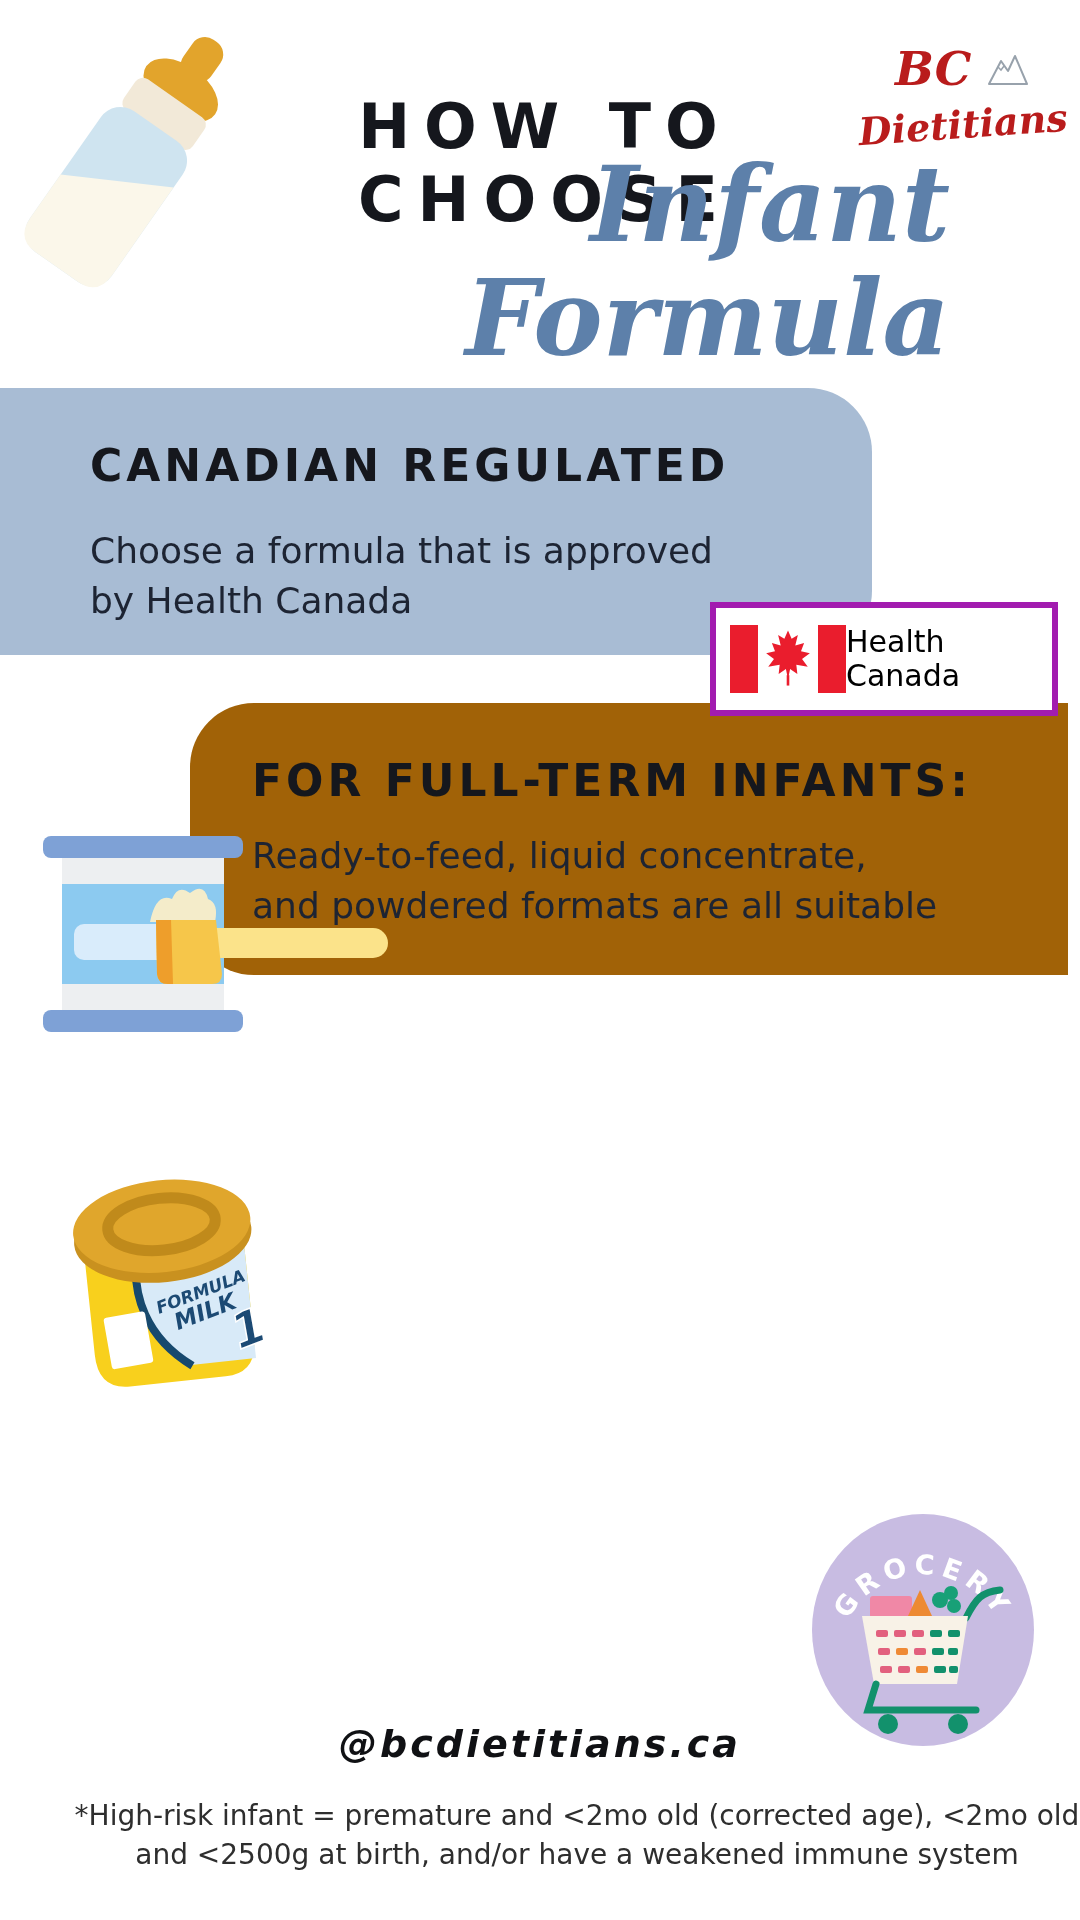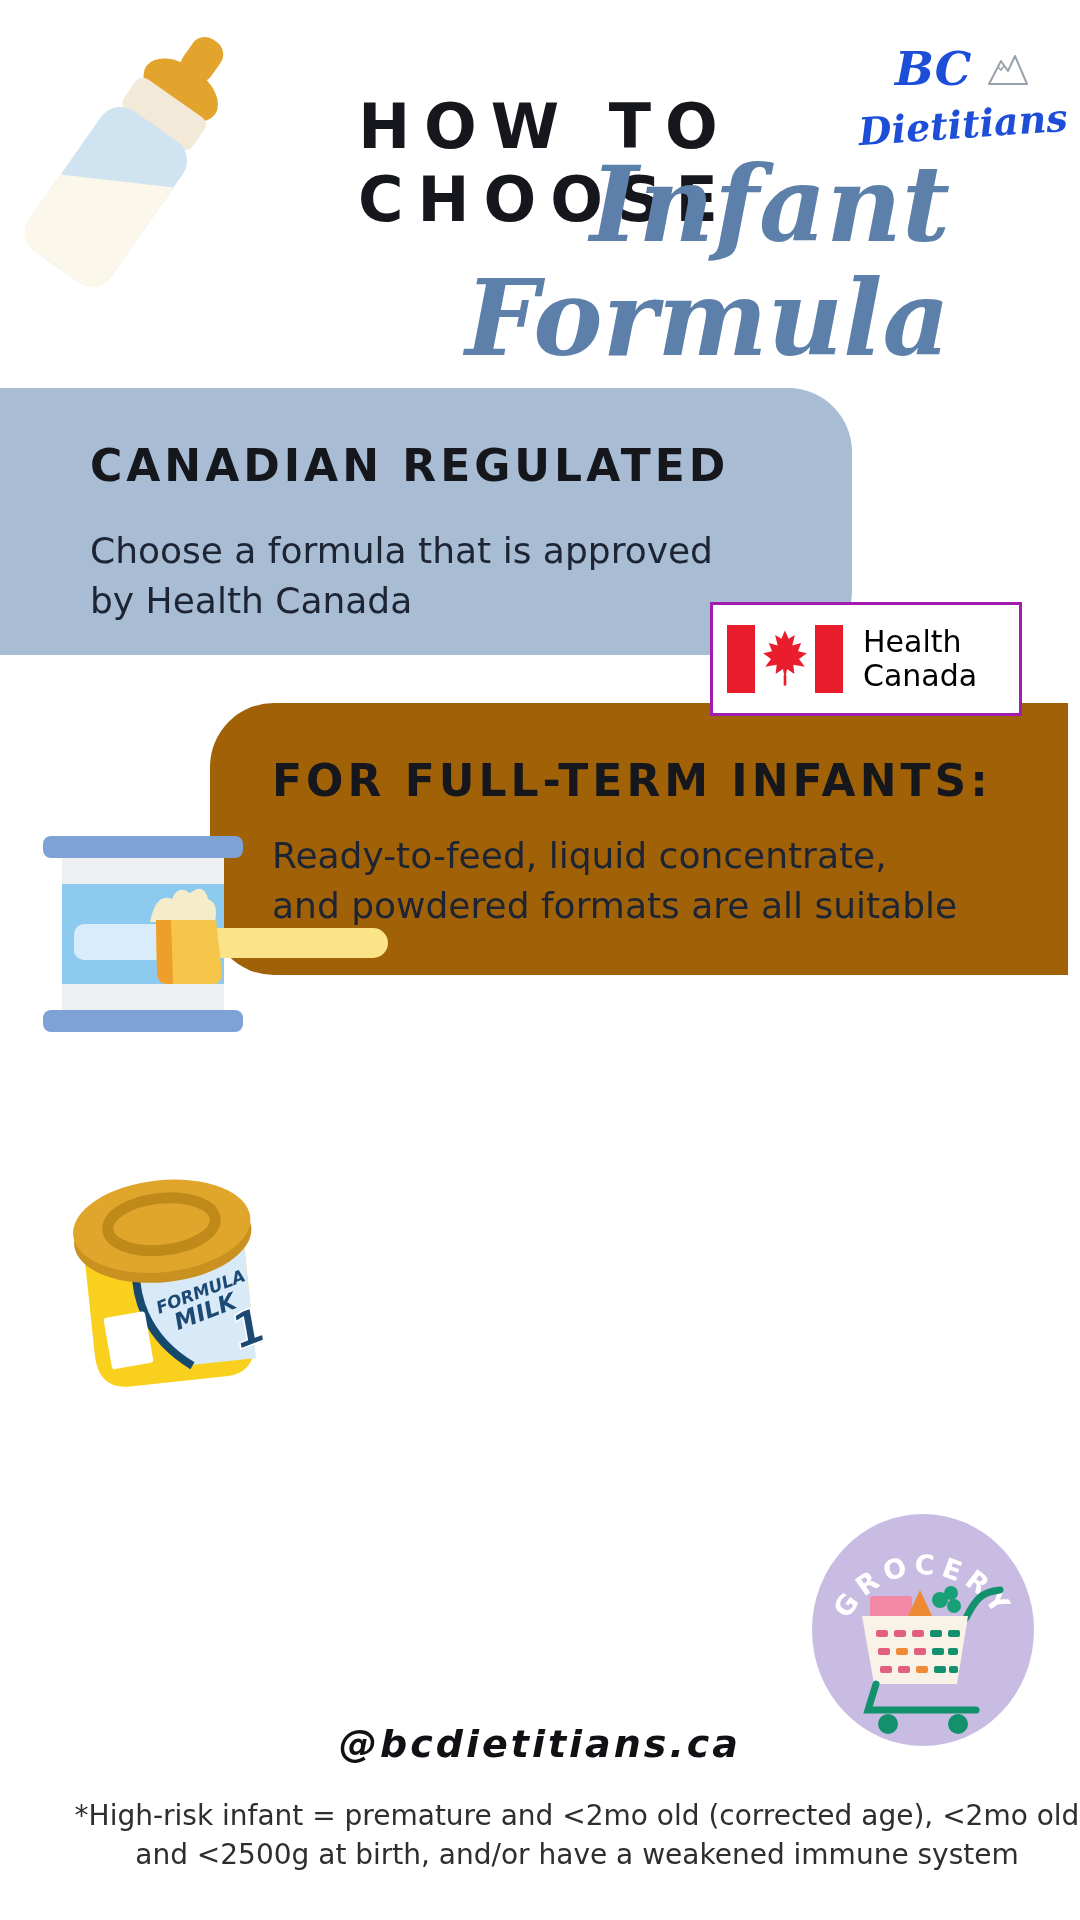--- a/index.html
+++ b/index.html
@@ -6,36 +6,36 @@
   .canvas{position:relative;width:1080px;height:1920px;background:#ffffff;overflow:hidden;
           font-family:"DejaVu Sans",sans-serif;}
   .abs{position:absolute;}
   .preline{white-space:pre-line;}
 
   
   .kicker{left:225px;top:90px;width:640px;text-align:center;font-size:62px;font-weight:700;
           letter-spacing:14px;color:#15171d;}
   .script-title{left:130px;top:148px;width:820px;text-align:right;font-size:104px;
           font-family:"DejaVu Serif",serif;font-style:italic;font-weight:700;color:#5d80aa;line-height:1.1;}
-  .brand{left:858px;top:46px;width:210px;text-align:center;color:#1d4ed8;
+  .brand{left:858px;top:46px;width:210px;text-align:center;color:#b91c1c;
          font-family:"DejaVu Serif",serif;font-style:italic;font-weight:700;}
   .brand-top{font-size:46px;line-height:1;display:inline-block;vertical-align:middle;}
   .brand-bottom{font-size:38px;margin-top:10px;transform:rotate(-4deg);}
   .mountain{display:inline-block;vertical-align:middle;margin-left:8px;}
 
   
-  .band{position:absolute;}
+  .band{position:absolute;padding-left:20px;}
   .band.dark{background:#a8bcd4;border-radius:0 64px 64px 0;left:0;}
   .band.light{background:#a16207;border-radius:64px 0 0 64px;right:12px;}
   .band-heading{position:absolute;font-size:44px;font-weight:700;letter-spacing:4px;color:#15171d;}
   .band-body{position:absolute;font-size:36px;line-height:50px;color:#1d2433;}
 
   
-  .hc-box{left:710px;top:602px;width:312px;height:114px;background:#ffffff;border:3px solid #a21caf;
-          display:flex;align-items:center;gap:20px;padding:0;z-index:6;box-sizing:border-box;}
+  .hc-box{left:710px;top:602px;width:348px;height:114px;background:#ffffff;border:6px solid #a21caf;
+          display:flex;align-items:center;padding:0;z-index:6;box-sizing:border-box;}
   .hc-flag{position:relative;width:116px;height:68px;background:#ffffff;margin-left:14px;flex:none;}
   .hc-bar{position:absolute;top:0;width:28px;height:100%;background:#ea1d2d;}
   .hc-bar.left{left:0;} .hc-bar.right{right:0;}
   .hc-leaf{position:absolute;left:32px;top:4px;}
   .hc-text{font-size:30px;line-height:1.12;color:#000;}
 
   
   .badge{left:812px;top:1514px;width:222px;height:232px;background:#c8bce2;border-radius:50%;z-index:7;}
 
   

